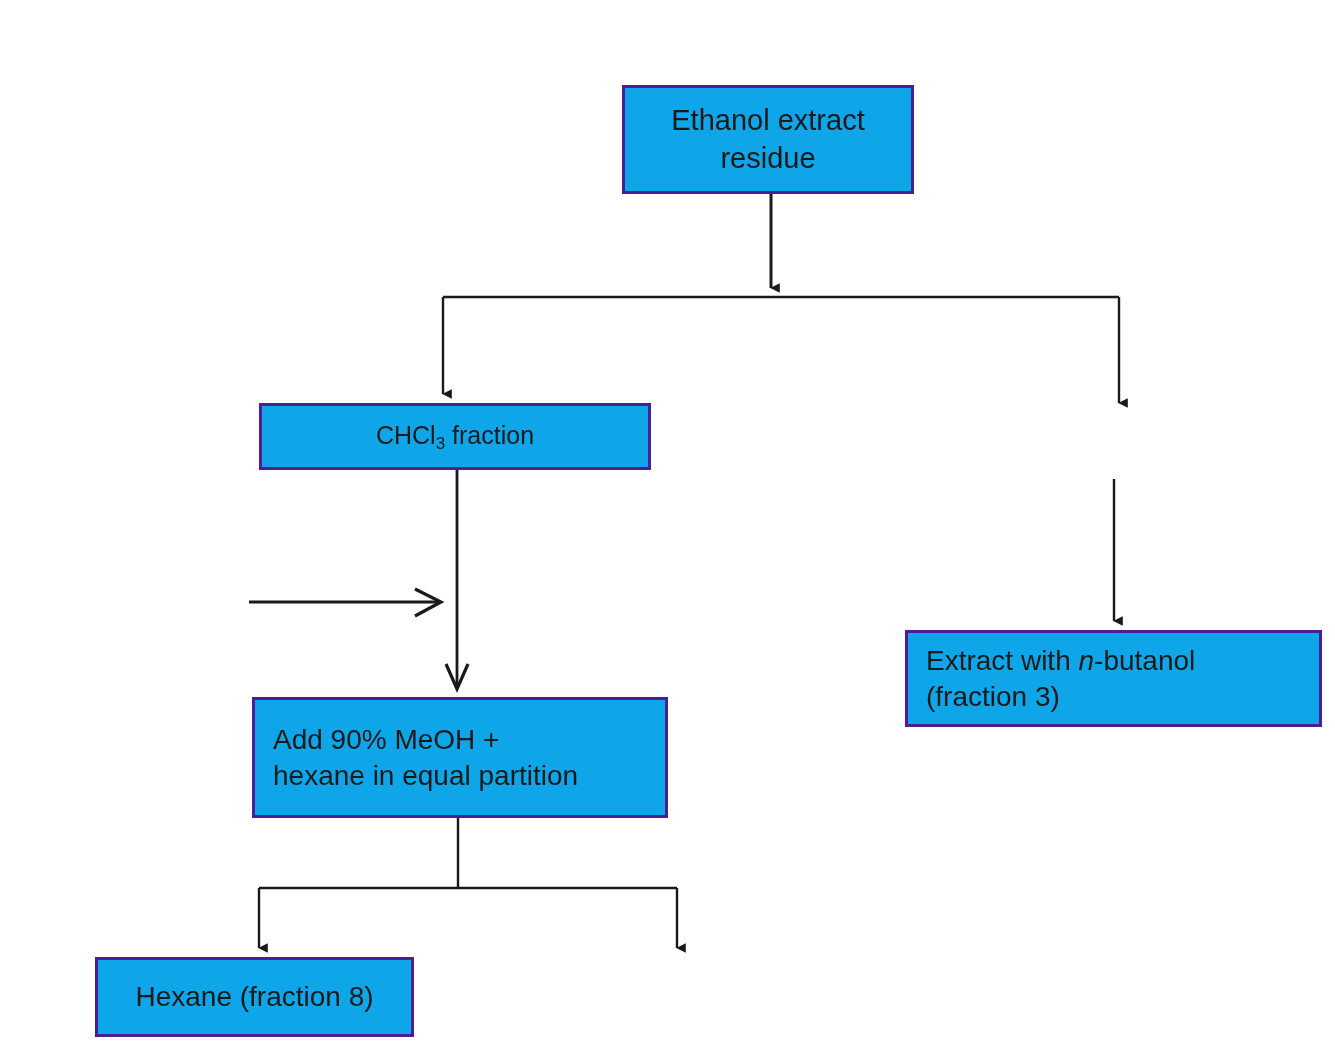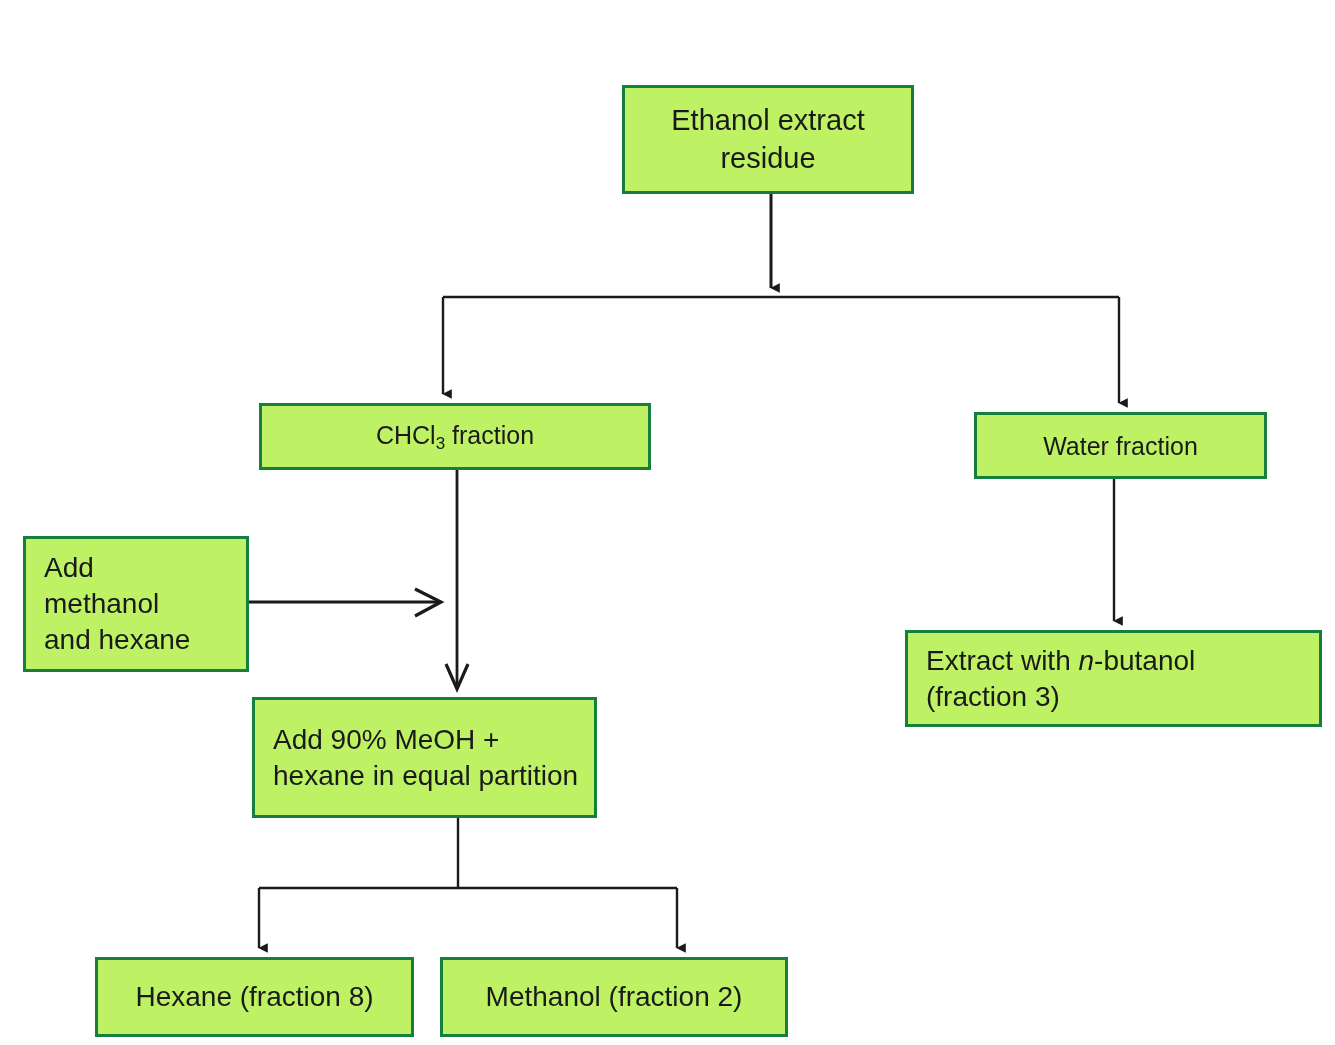--- a/index.html
+++ b/index.html
@@ -12,22 +12,22 @@
     position: relative;
     width: 1335px;
     height: 1045px;
     background: #ffffff;
     font-family: "Liberation Sans", sans-serif;
     overflow: hidden;
   }
   .node {
     position: absolute;
     box-sizing: border-box;
-    border: 3px solid #15803d;
-    background: #bef264;
+    border: 3px solid #4c1d95;
+    background: #0ea5e9;
     display: flex;
     align-items: center;
     color: #1a1a1a;
     line-height: 1.28;
   }
   .node .txt {
     display: block;
     width: 100%;
     white-space: pre-line;
   }
@@ -95,41 +95,30 @@
 
   <div class="node center fs-top" style="left:622px; top:85px; width:292px; height:109px;">
     <span class="txt">Ethanol extract
 residue</span>
   </div>
 
   <div class="node center fs-mid" style="left:259px; top:403px; width:392px; height:67px;">
     <span class="txt"><span>CHCl</span><sub>3</sub><span> fraction</span></span>
   </div>
 
-  <div class="node center fs-mid" style="left:974px; top:412px; width:293px; height:67px;">
-    <span class="txt">Water fraction</span>
-  </div>
 
-  <div class="node leftal pad-l fs-small" style="left:23px; top:536px; width:226px; height:136px;">
-    <span class="txt">Add
-methanol
-and hexane</span>
-  </div>
 
-  <div class="node leftal pad-l fs-small" style="left:252px; top:697px; width:345px; height:121px;">
+  <div class="node leftal pad-l fs-small" style="left:252px; top:697px; width:416px; height:121px;">
     <span class="txt">Add 90% MeOH +
 hexane in equal partition</span>
   </div>
 
   <div class="node leftal pad-l fs-small" style="left:905px; top:630px; width:417px; height:97px;">
     <span class="txt"><span>Extract with </span><span class="ital">n</span><span>-butanol
 (fraction 3)</span></span>
   </div>
 
   <div class="node center fs-small" style="left:95px; top:957px; width:319px; height:80px;">
     <span class="txt">Hexane (fraction 8)</span>
   </div>
 
-  <div class="node center fs-small" style="left:440px; top:957px; width:348px; height:80px;">
-    <span class="txt">Methanol (fraction 2)</span>
-  </div>
 
 </div>
 
 </body></html>

